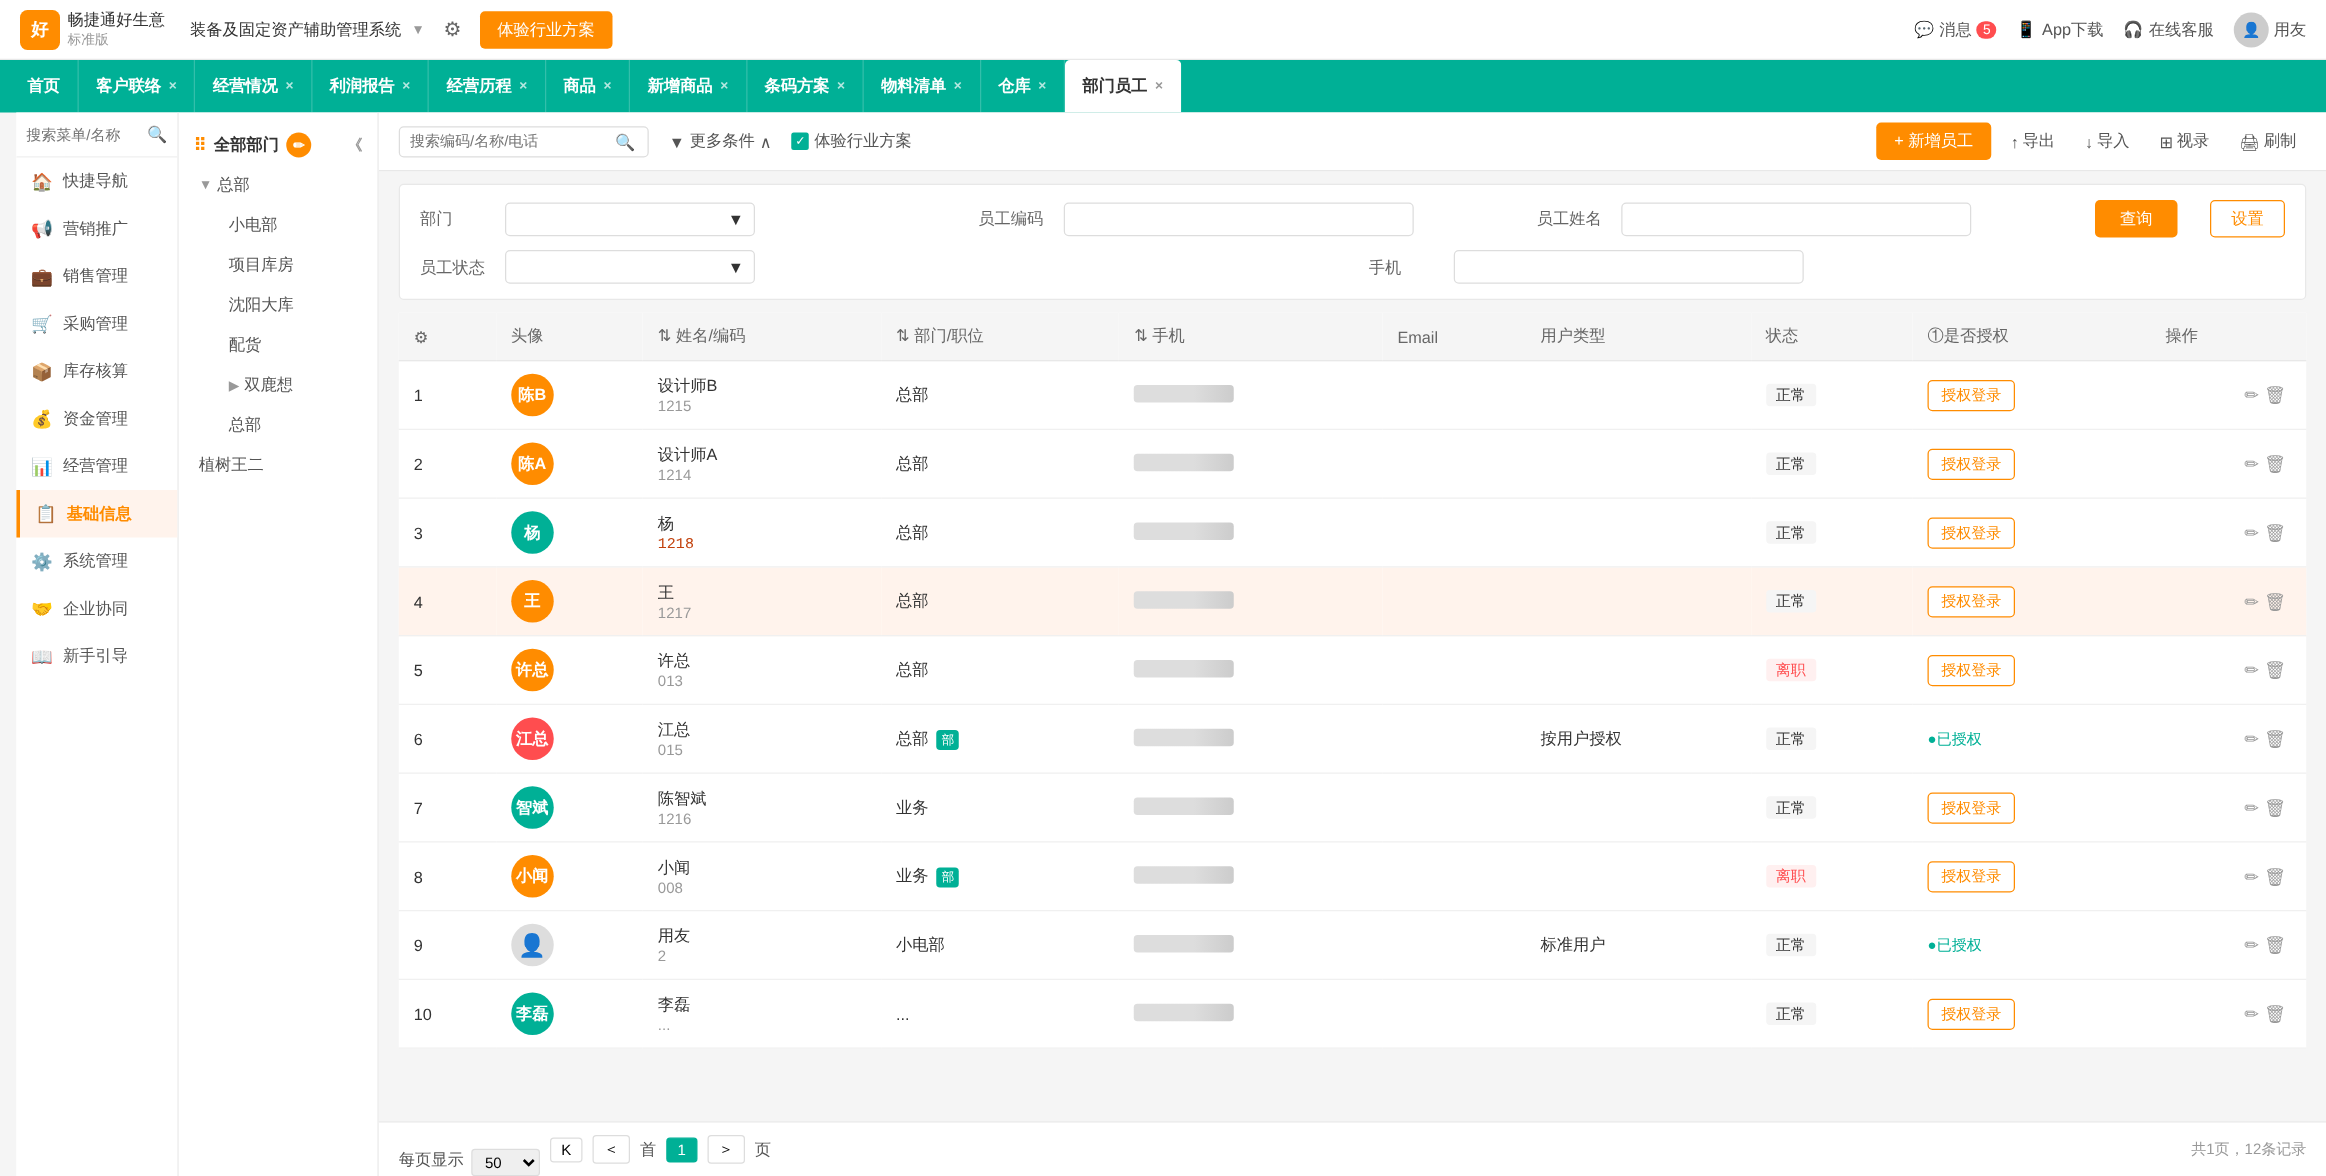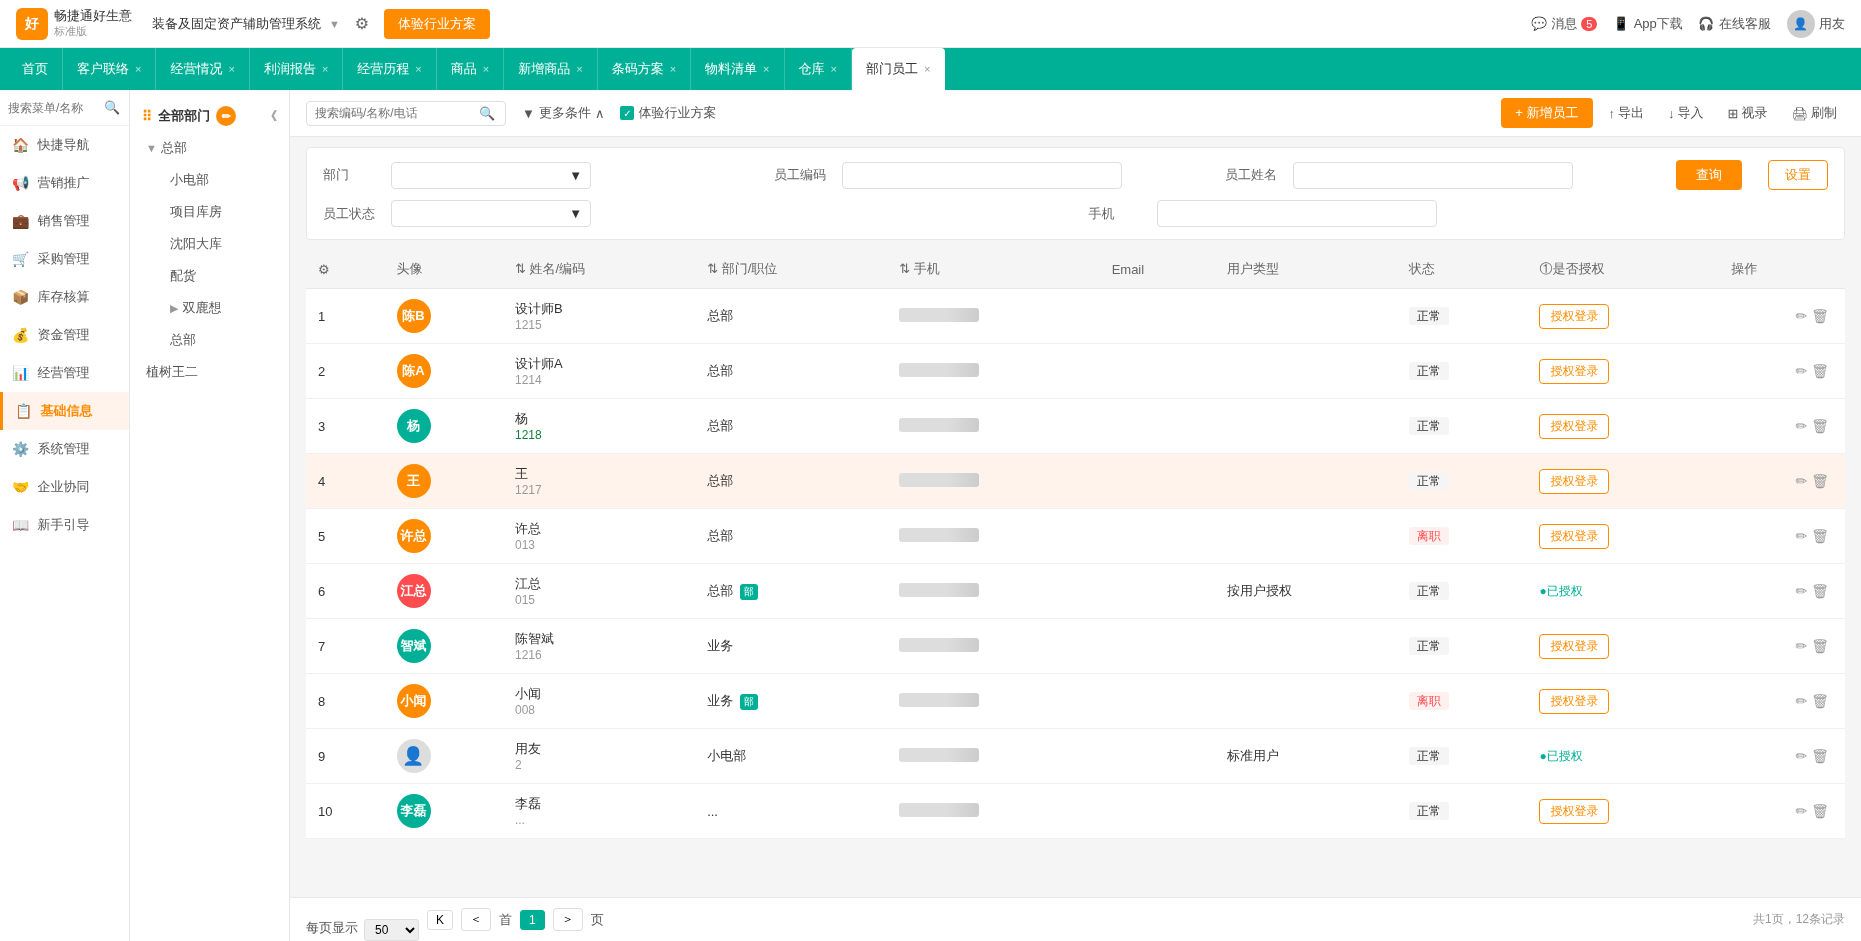--- a/index.html
+++ b/index.html
@@ -30,20 +30,21 @@
     .user-avatar-top { width: 28px; height: 28px; border-radius: 50%; background: #ccc; display: flex; align-items: center; justify-content: center; font-size: 12px; }
 
     
     .nav-tabs {
       height: 42px;
       background: #00b096;
       display: flex;
       align-items: center;
       padding: 16px 8px;
       overflow: hidden;
+      font-weight: bold;
     }
     .nav-tab {
       padding: 0 14px;
       height: 42px;
       display: flex;
       align-items: center;
       color: #fff;
       cursor: pointer;
       font-size: 13px;
       white-space: nowrap;
@@ -62,20 +63,21 @@
     }
 
     
     .sidebar {
       width: 130px;
       background: #fff;
       border-right: 1px solid #e8e8e8;
       display: flex;
       flex-direction: column;
       overflow-y: auto;
+      margin-left: 13px;
     }
     .sidebar-search {
       padding: 10px 8px;
       display: flex;
       align-items: center;
       border-bottom: 1px solid #f0f0f0;
       gap: 4px;
     }
     .sidebar-search input {
       border: none;
@@ -618,21 +620,21 @@
               <td><button class="auth-btn">授权登录</button></td>
               <td style="text-align: right;"><span class="op-btn" title="编辑">✏</span><span class="op-btn" title="删除">🗑</span></td>
             </tr>
             <tr>
               <td>3</td>
               <td>
                 <div class="avatar-circle" style="background: rgb(0, 176, 150);">杨</div>
               </td>
               <td>
                 <div style="font-weight:500;">杨</div>
-                <div style="color:#15803d;font-size:12px;">1218</div>
+                <div style="color:#c2410c;font-size:12px;font-family:Liberation Mono, monospace;">1218</div>
               </td>
               <td><span>总部</span></td>
               <td><span class="phone-blur"></span></td>
               <td></td>
               <td></td>
               <td><span class="status-normal">正常</span></td>
               <td><button class="auth-btn">授权登录</button></td>
               <td style="text-align: right;"><span class="op-btn" title="编辑">✏</span><span class="op-btn" title="删除">🗑</span></td>
             </tr>
             <tr class="highlighted">

